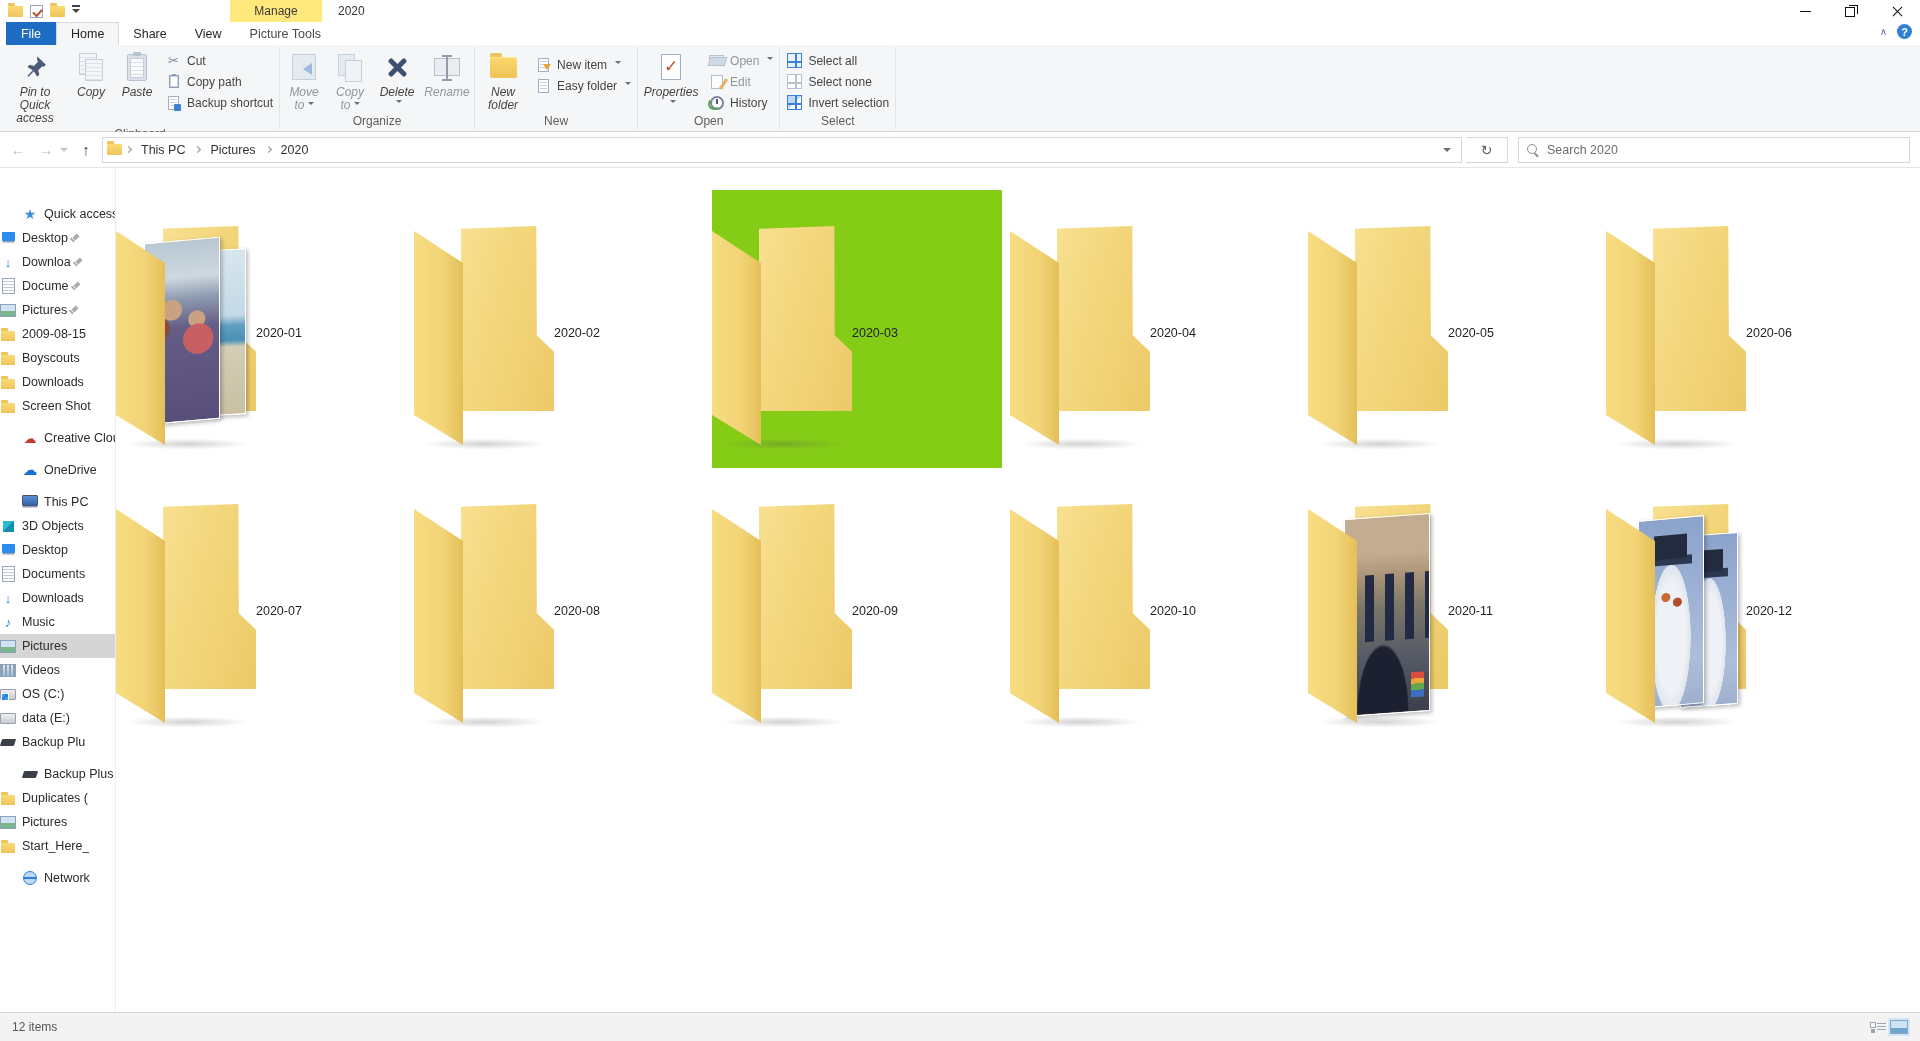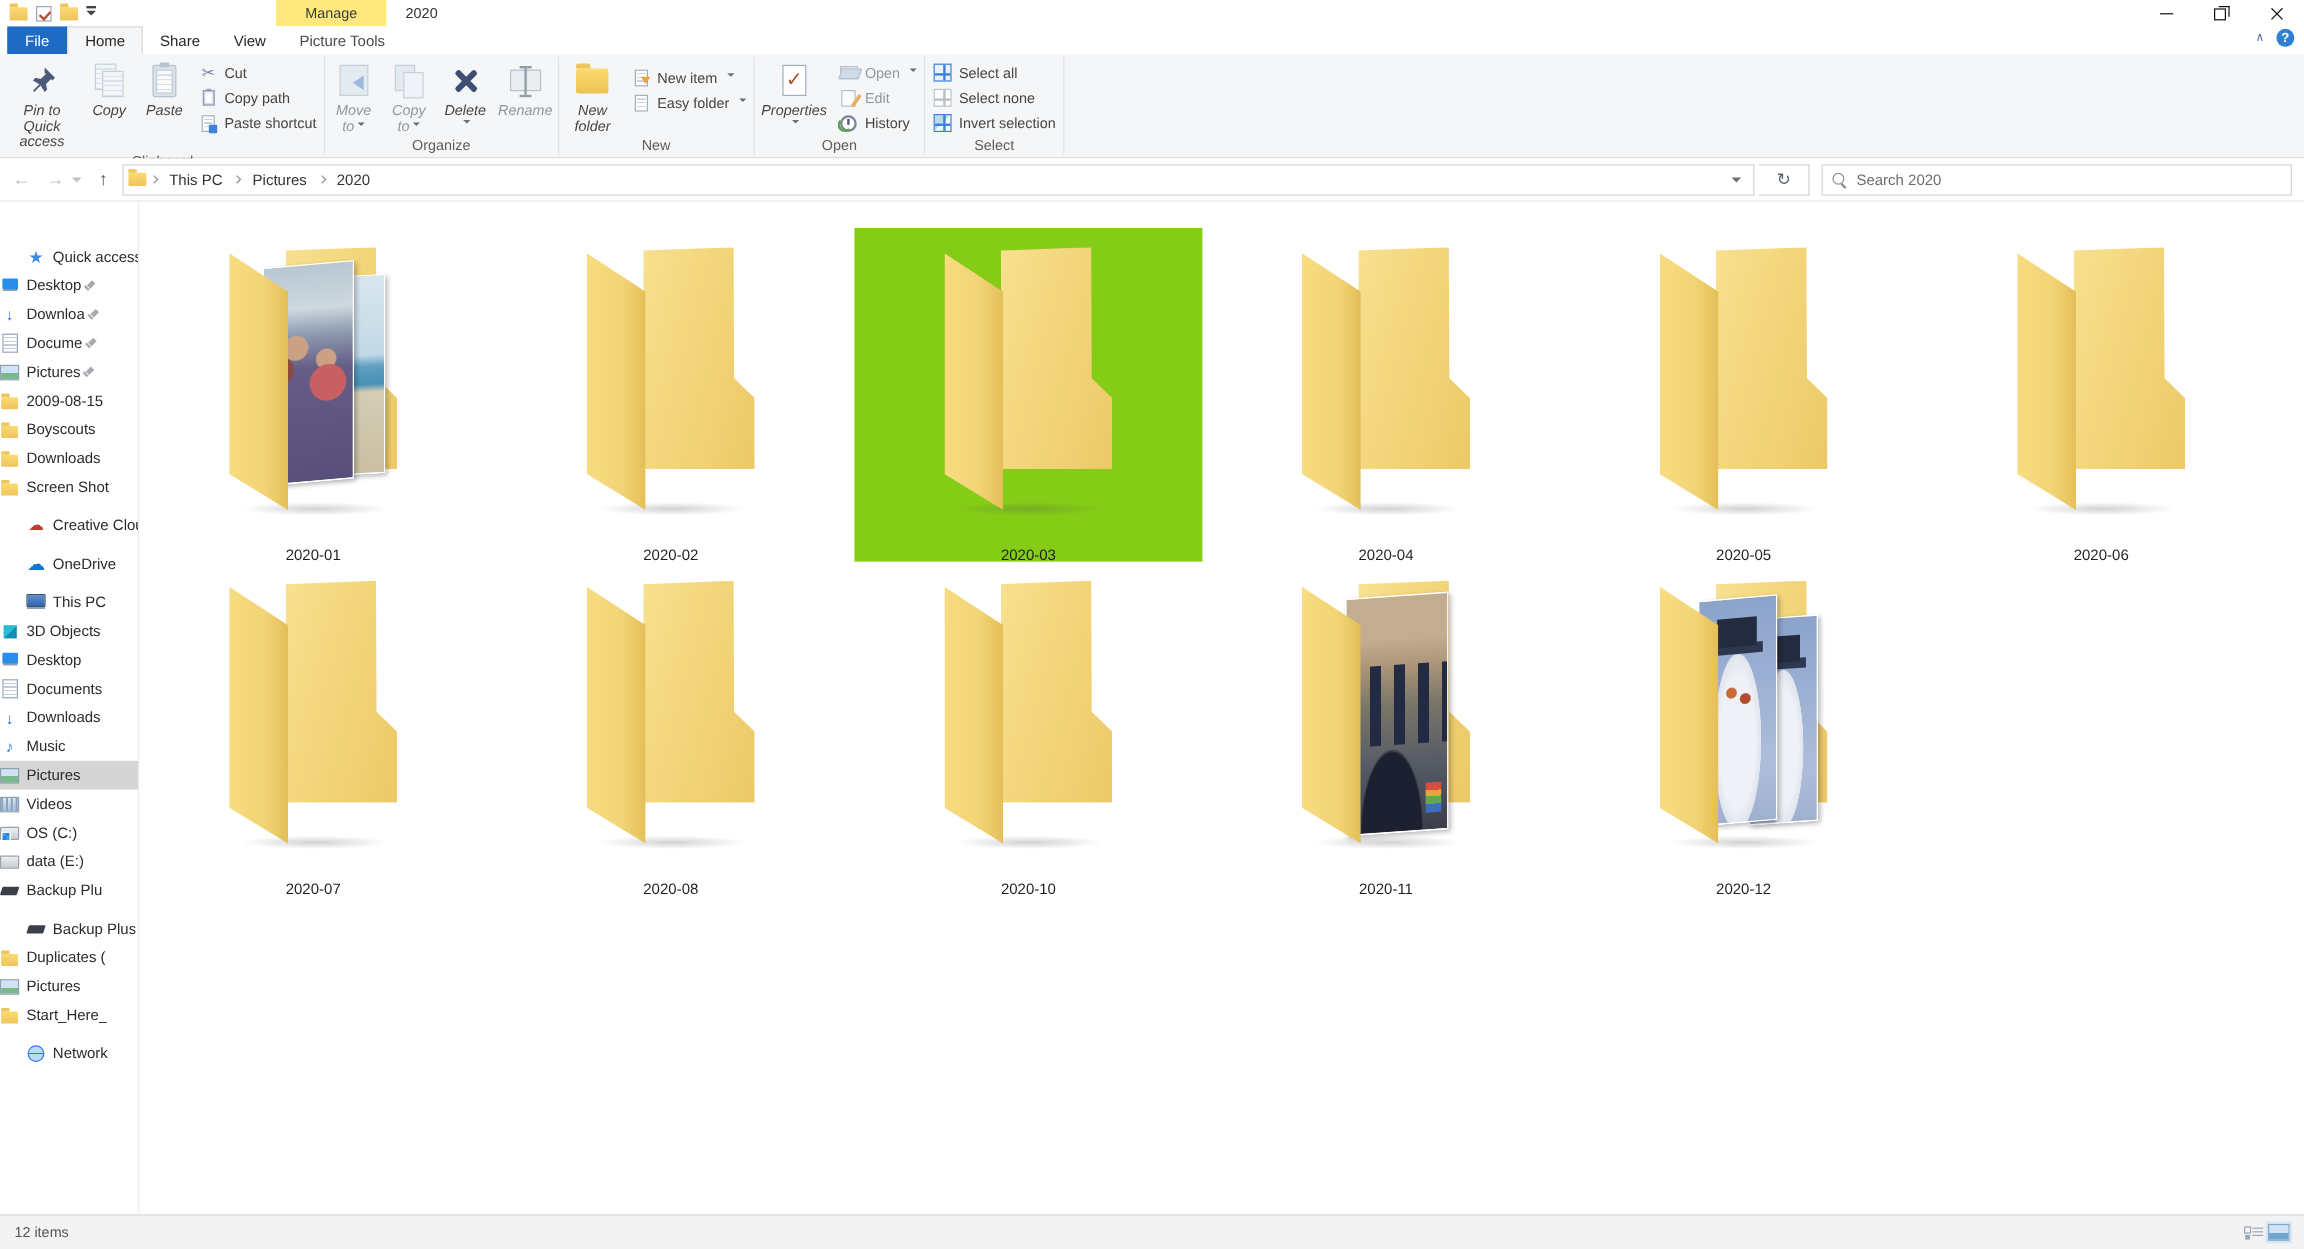--- a/index.html
+++ b/index.html
@@ -162,21 +162,21 @@
   .ic-drive-os::before { content:""; width:15px; height:9px; background:linear-gradient(#eceef0,#c9ccd0); border:1px solid #9aa0a8; border-radius:1px; }
   .ic-drive-os::after { content:""; position:absolute; left:2px; top:8px; width:6px; height:6px;
     background:conic-gradient(#2a7de1 0 25%,#35a1e8 0 50%,#2a7de1 0 75%,#35a1e8 0); outline:1px solid #fff; }
   .ic-drive2::before { content:""; width:14px; height:7px; background:#3a3f48; transform:skewX(-18deg); border-radius:1px; }
   .ic-network::before { content:""; width:12px; height:12px; border-radius:50%; border:1.5px solid #2a7de1;
     background:linear-gradient(#bcd9f5 45%, #2a7de1 45% 55%, #bcd9f5 55%); }
 
   
   .content { flex:1; overflow:hidden; padding-top:22px; }
   .grid { display:grid; grid-template-columns:repeat(6,298px); grid-auto-rows:278px; }
-  .tile { width:290px; display:flex; flex-direction:column; align-items:center;gap:20px; }
+  .tile { width:290px; display:flex; flex-direction:row; align-items:center; }
   .tile.sel { background:#84cc16; }
   .flabel { font-size:12.5px; color:#1f1f1f; margin-top:8px; }
   .folder { position:relative; width:140px; height:222px; margin-top:16px; flex:0 0 auto; }
   .f-shadow { position:absolute; left:4px; bottom:-2px; width:134px; height:12px;
     background:radial-gradient(ellipse at 50% 50%, rgba(80,80,85,.26), rgba(80,80,85,0) 65%); }
   .f-body { position:absolute; left:47px; top:0; width:93px; height:185px; z-index:1;
     background:linear-gradient(105deg,#f8e090 0%,#f3d67b 45%,#ecc968 100%);
     clip-path:polygon(0 1.5%,81% 0,81.5% 59%,100% 68%,100% 100%,0 100%); }
   .f-flap { position:absolute; left:0; top:5px; width:49px; height:214px; z-index:3;
     background:linear-gradient(90deg,#f7dc80 0%,#f2d476 60%,#e4bf58 100%);
@@ -288,21 +288,21 @@
           <div class="srbtn">
             <span class="sic16">
                 <span class="ic-clip-s"></span>
               </span>
             <span class="srlabel">Copy path</span>
           </div>
           <div class="srbtn">
             <span class="sic16">
                 <span class="ic-page-s ic-page-blue"></span>
               </span>
-            <span class="srlabel">Paste shortcut</span>
+            <span class="srlabel">Backup shortcut</span>
           </div>
         </div>
       </div>
       <div class="rgl">Clipboard</div>
     </div>
     <div class="rsep"></div>
 
     <div class="rgroup">
       <div class="rbody">
         <div class="rbtn muted" style="width:46px">
@@ -635,20 +635,28 @@
               <i class="f-flap"></i>
           </div>
           <div class="flabel">2020-08</div>
         </div>
         <div class="tile">
           <div class="folder">
             <i class="f-shadow"></i>
               <i class="f-body"></i>
               <i class="f-flap"></i>
           </div>
+          <div class="flabel">2020-09</div>
+        </div>
+        <div class="tile">
+          <div class="folder">
+            <i class="f-shadow"></i>
+              <i class="f-body"></i>
+              <i class="f-flap"></i>
+          </div>
           <div class="flabel">2020-10</div>
         </div>
         <div class="tile">
           <div class="folder">
             <i class="f-shadow"></i>
               <i class="f-body"></i>
             <i class="photo ph-nov"></i>
             <i class="f-flap"></i>
           </div>
           <div class="flabel">2020-11</div>

